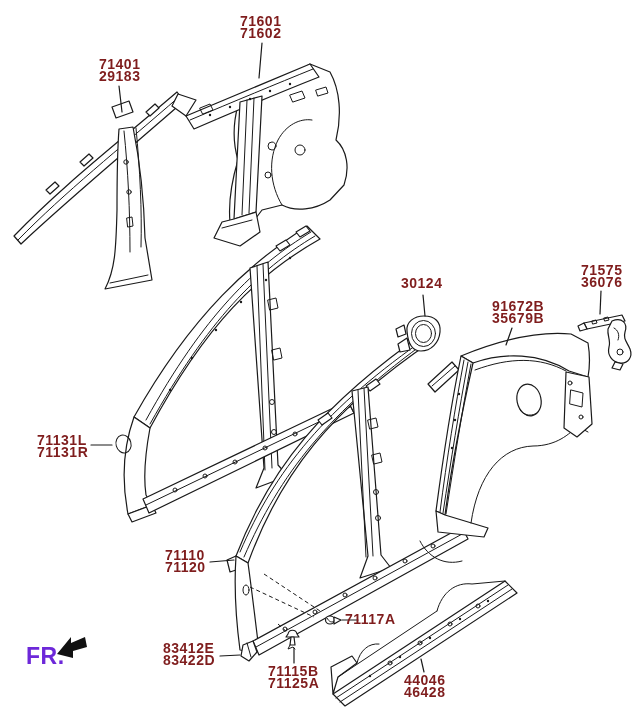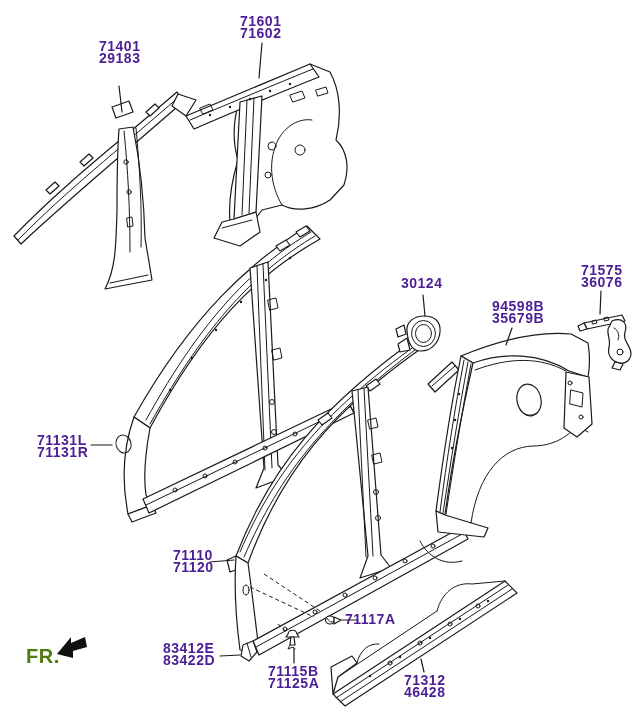--- a/index.html
+++ b/index.html
@@ -9,28 +9,28 @@
     font-family:"Liberation Sans", sans-serif;
   }
   #art{position:absolute;left:0;top:0;}
   .band{fill:#ffffff;stroke:#1a1a1a;stroke-width:1.2;stroke-linejoin:round;}
   .ln{fill:none;stroke:#1a1a1a;stroke-width:1;stroke-linecap:round;}
   .ld{fill:none;stroke:#1a1a1a;stroke-width:1.2;stroke-linecap:round;}
   .dash{fill:none;stroke:#1a1a1a;stroke-width:1;stroke-dasharray:4 3;}
   .dot{fill:#1a1a1a;stroke:none;}
   .solidblk{fill:#111;stroke:none;}
   .plabel{
-    position:absolute;color:#4c1d95;
+    position:absolute;color:#7f1d1d;
     font-weight:700;font-size:14px;line-height:12px;letter-spacing:.5px;
     white-space:pre;
   }
   .plabel span{display:block;}
   .frlabel{
-    position:absolute;left:26px;top:646px;color:#4d7c0f;
-    font-weight:700;font-size:20px;line-height:20px;letter-spacing:.5px;
+    position:absolute;left:26px;top:646px;color:#6d28d9;
+    font-weight:700;font-size:23px;line-height:20px;letter-spacing:.5px;
   }
 </style>
 </head>
 <body>
 
 <svg id="art" width="642" height="727" viewBox="0 0 642 727">
 
   <g>
     <path class="band" d="M14,236 C62,186 114,146 177,92 L184,101 C121,156 70,198 21,244 Z"></path>
     <path class="ln" d="M18,240 C66,191 117,151 180,96"></path>
@@ -227,25 +227,25 @@
     <path class="ld" d="M220,656 L240,655"></path>
     <path class="ld" d="M294,663 L294,648"></path>
     <path class="ld" d="M424,672 L421,659"></path>
   </g>
 
   <g>
     <path class="solidblk" d="M57,654 L71,637 L71,643 L85,637 L87,647 L73,651 L73,658 Z"></path>
   </g>
 </svg>
 
-<div class="plabel" style="left:99px;top:40px"><span>71401</span><span>29183</span></div>
+<div class="plabel" style="left:99px;top:58px"><span>71401</span><span>29183</span></div>
 <div class="plabel" style="left:240px;top:15px"><span>71601</span><span>71602</span></div>
 <div class="plabel" style="left:401px;top:277px"><span>30124</span></div>
-<div class="plabel" style="left:492px;top:300px"><span>94598B</span><span>35679B</span></div>
+<div class="plabel" style="left:492px;top:300px"><span>91672B</span><span>35679B</span></div>
 <div class="plabel" style="left:581px;top:264px"><span>71575</span><span>36076</span></div>
 <div class="plabel" style="left:37px;top:434px"><span>71131L</span><span>71131R</span></div>
-<div class="plabel" style="left:173px;top:549px"><span>71110</span><span>71120</span></div>
+<div class="plabel" style="left:165px;top:549px"><span>71110</span><span>71120</span></div>
 <div class="plabel" style="left:345px;top:613px"><span>71117A</span></div>
 <div class="plabel" style="left:163px;top:642px"><span>83412E</span><span>83422D</span></div>
 <div class="plabel" style="left:268px;top:665px"><span>71115B</span><span>71125A</span></div>
-<div class="plabel" style="left:404px;top:674px"><span>71312</span><span>46428</span></div>
+<div class="plabel" style="left:404px;top:674px"><span>44046</span><span>46428</span></div>
 
 <div class="frlabel">FR.</div>
 
 </body></html>

